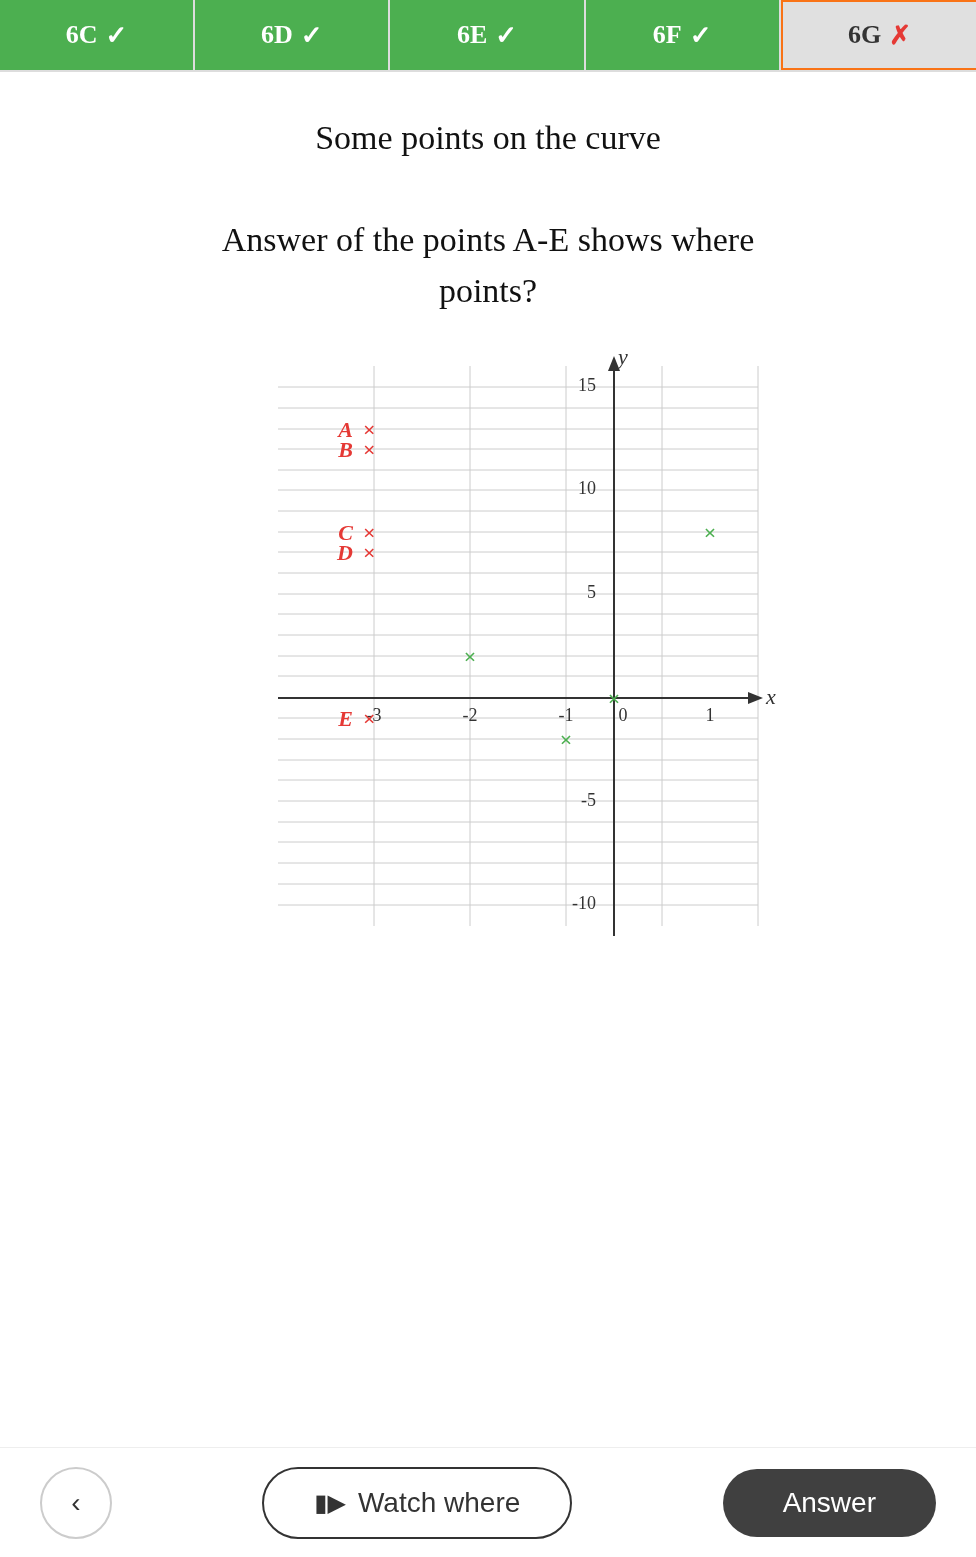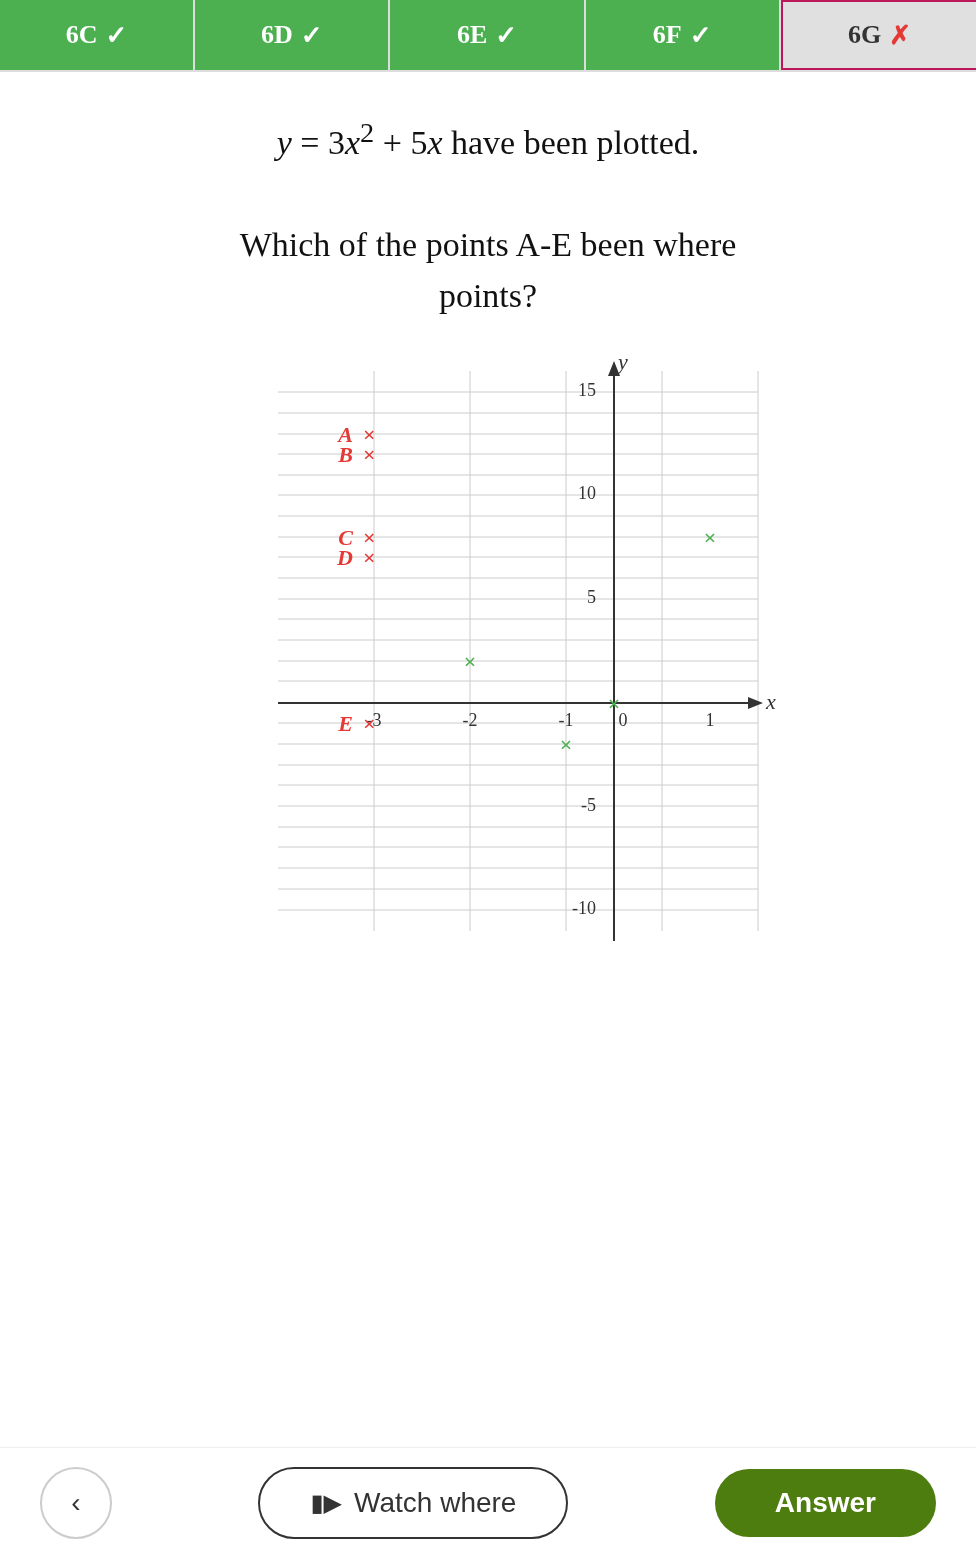--- a/index.html
+++ b/index.html
@@ -30,21 +30,21 @@
       cursor: pointer;
       gap: 8px;
     }
     .tab-green {
       background: #4caf50;
       color: white;
     }
     .tab-red-active {
       background: #e0e0e0;
       color: #333;
-      border: 2px solid #be185d;
+      border: 2px solid #f97316;
     }
     .tab-last {
       border-right: none;
     }
 
     
     .main-content {
       padding: 40px 60px 20px 60px;
       text-align: center;
     }
@@ -110,28 +110,28 @@
       font-size: 28px;
       background: white;
       cursor: pointer;
       display: flex;
       align-items: center;
       gap: 12px;
       color: #333;
     }
 
     .answer-btn {
-      background: #4d7c0f;
+      background: #404040;
       color: white;
       border: none;
       border-radius: 50px;
       padding: 18px 60px;
       font-size: 28px;
       cursor: pointer;
-      font-weight: bold;
+      font-weight: normal;
     }
 
     .spacer { height: 130px; }
   </style>
 </head>
 <body>
 
 <div class="tab-bar">
   <div class="tab tab-green">
     <span>6C</span>
@@ -151,23 +151,23 @@
   </div>
   <div class="tab tab-red-active tab-last">
     <span>6G</span>
     <span style="color:#e53935;">✗</span>
   </div>
 </div>
 
 <div class="main-content">
 
   <div class="question-text">
-    <div><em>y</em> = 3<em>x</em><sup>2</sup> + 5<em>x</em> have been plotted.</div>
+    <div>Some points on the curve</div>
     <br>
-    <div>Which of the points A-E been where</div>
+    <div>Answer of the points A-E shows where</div>
     <div>points?</div>
   </div>
 
   <div class="graph-wrapper">
     <div class="graph-area">
       <svg class="graph-svg" viewBox="0 0 580 620">
 
         <line x1="176" y1="20" x2="176" y2="580" stroke="#ccc" stroke-width="1"></line>
         <line x1="272" y1="20" x2="272" y2="580" stroke="#ccc" stroke-width="1"></line>
         <line x1="368" y1="20" x2="368" y2="580" stroke="#ccc" stroke-width="1"></line>

